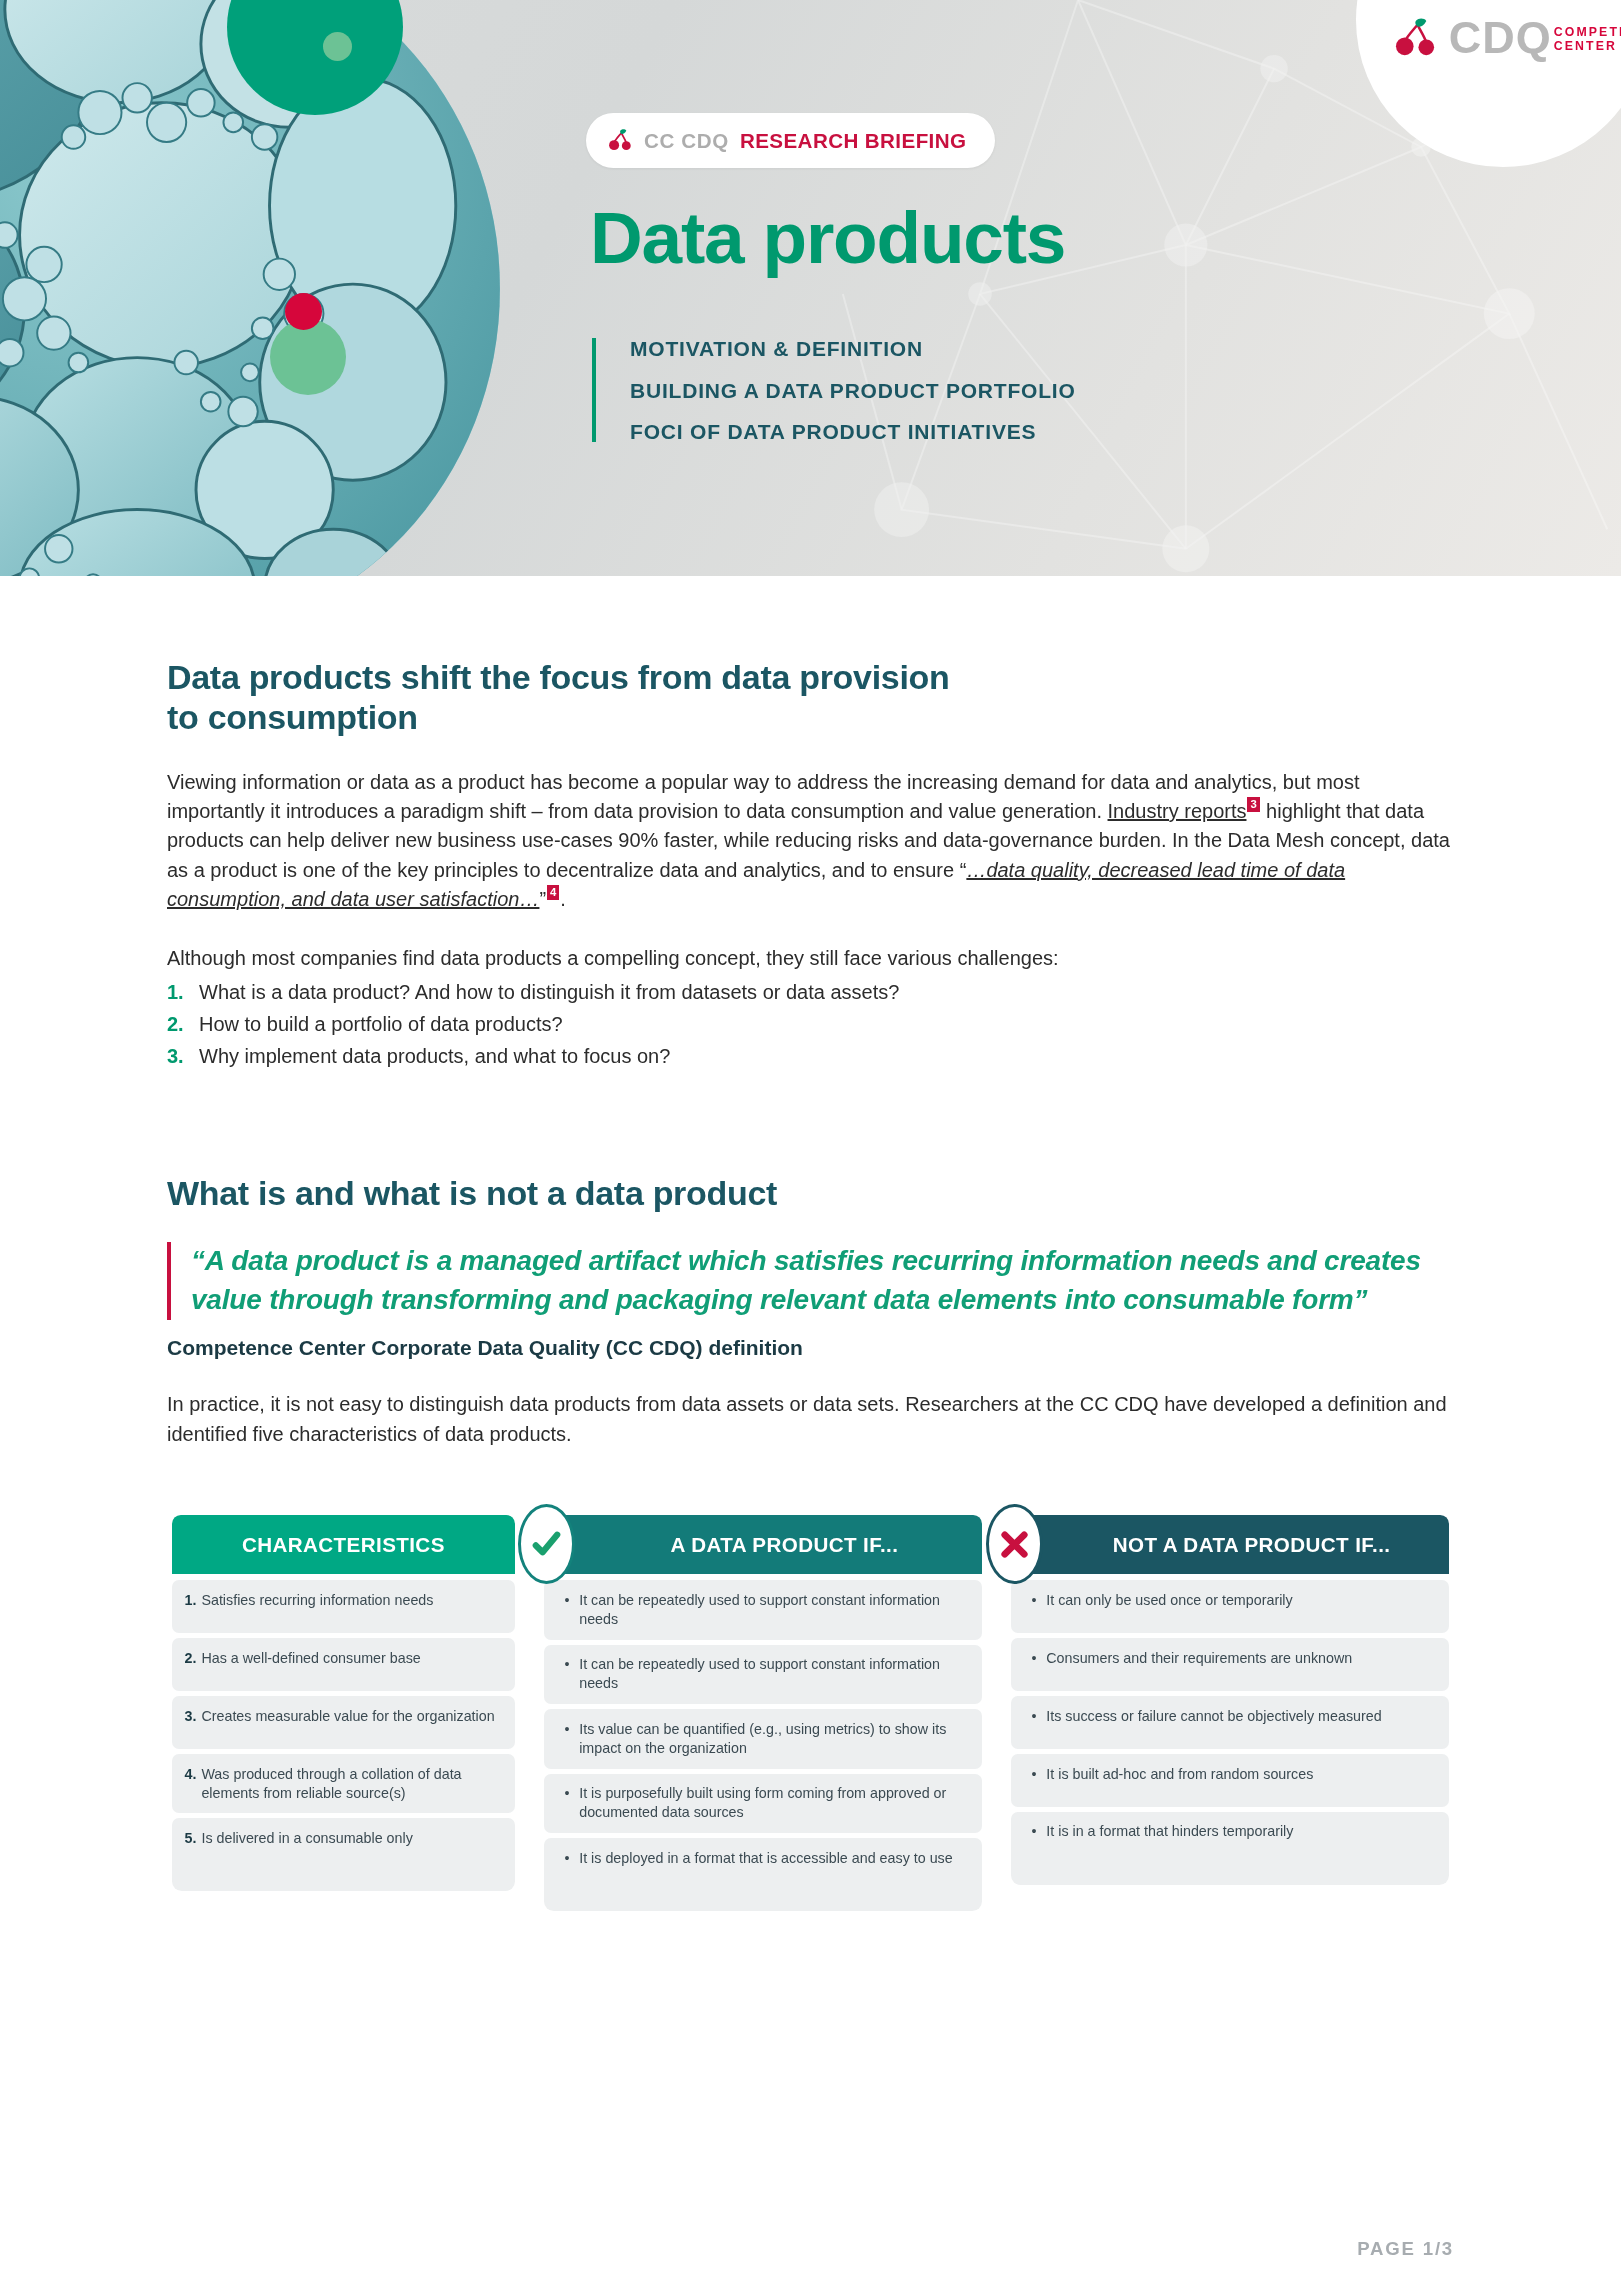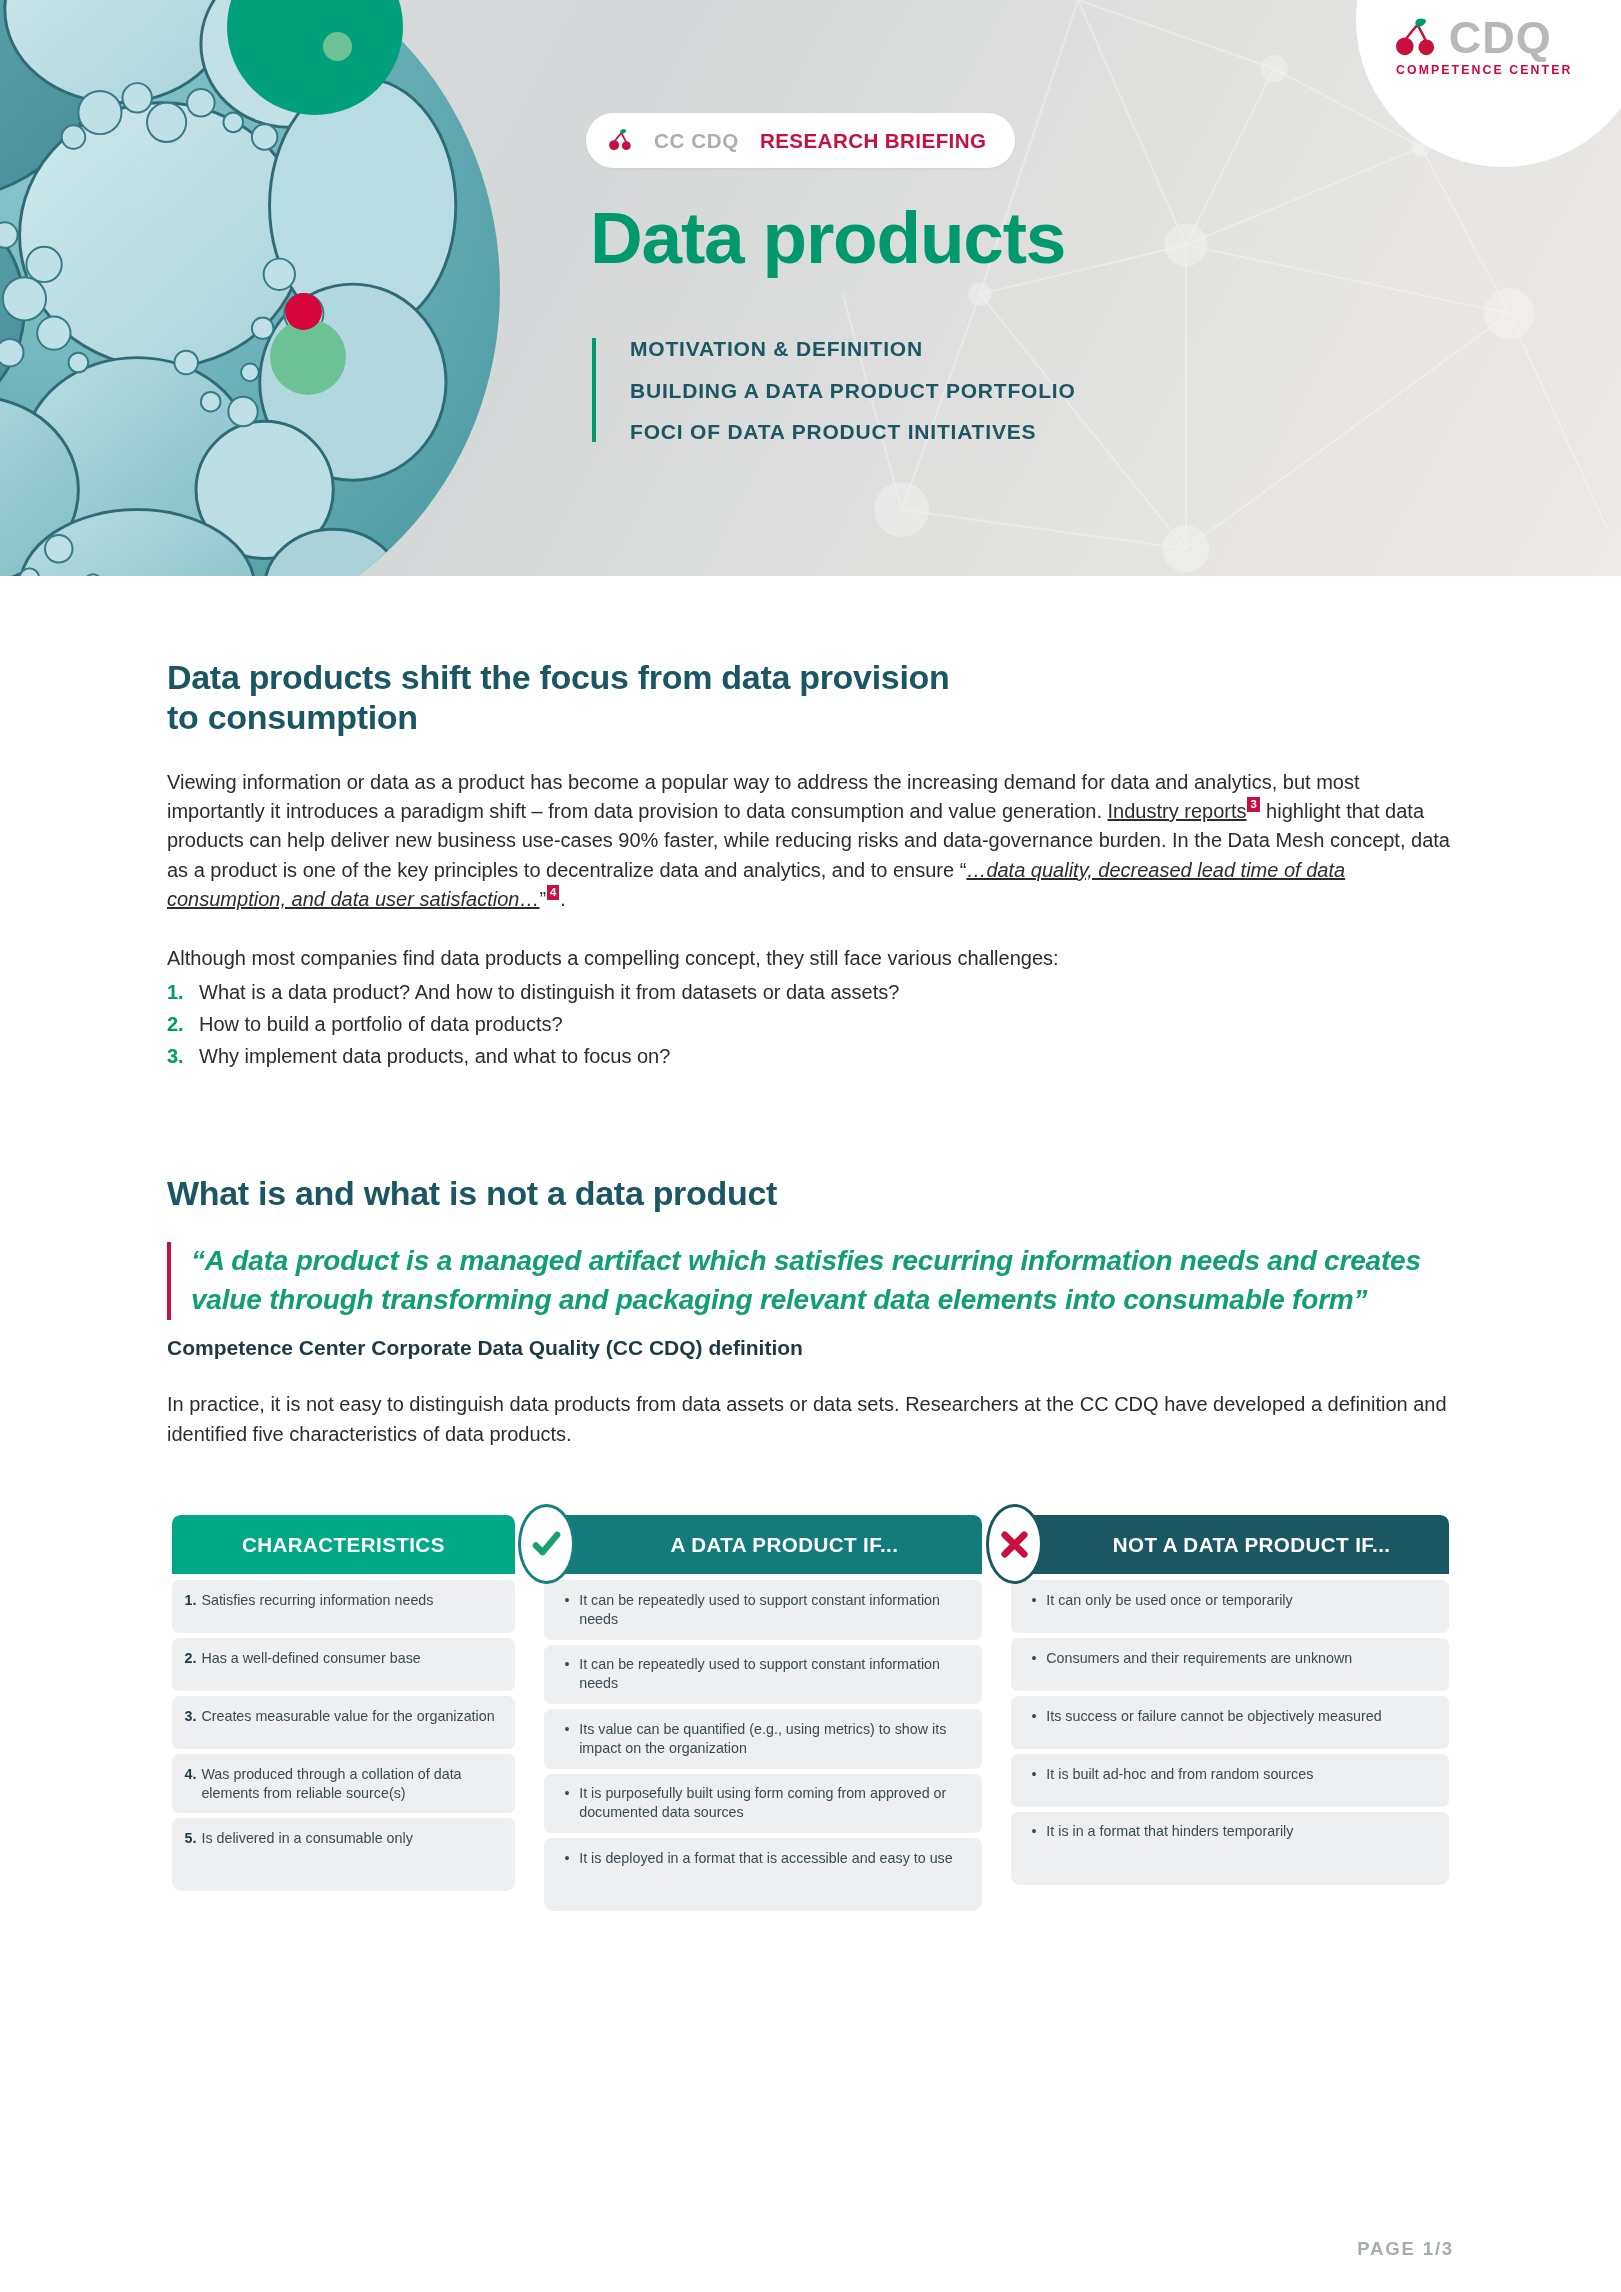--- a/index.html
+++ b/index.html
@@ -83,22 +83,22 @@
     height: 294px;
     background: #ffffff;
     border-radius: 50%;
   }
   .logo-wrap {
     position: absolute;
     right: 31px;
     top: 15.7px;
     width: 196px;
     display: flex;
-    flex-direction: column;
-    align-items: flex-start;
+    flex-direction: row;
+    align-items: center;
   }
   .logo-row { display: flex; align-items: center; gap: 9.8px; }
   .logo-cdq-text {
     font-size: 45px;
     font-weight: bold;
     letter-spacing: 1px;
     color: #b8b8b8;
     line-height: 0.92;
   }
   .logo-sub {
@@ -114,21 +114,21 @@
   .badge {
     position: absolute;
     left: 586px;
     top: 113px;
     height: 55px;
     padding: 0 29px 0 21.6px;
     background: #ffffff;
     border-radius: 27.4px;
     display: flex;
     align-items: center;
-    gap: 21px;
+    gap: 11px;
     box-shadow: 0 1px 2.9px rgba(0,0,0,.06);
   }
   .badge-cc {
     font-size: 20.6px;
     font-weight: bold;
     letter-spacing: 0.6px;
     color: #adadad;
   }
   .badge-rb {
     font-size: 20.6px;

